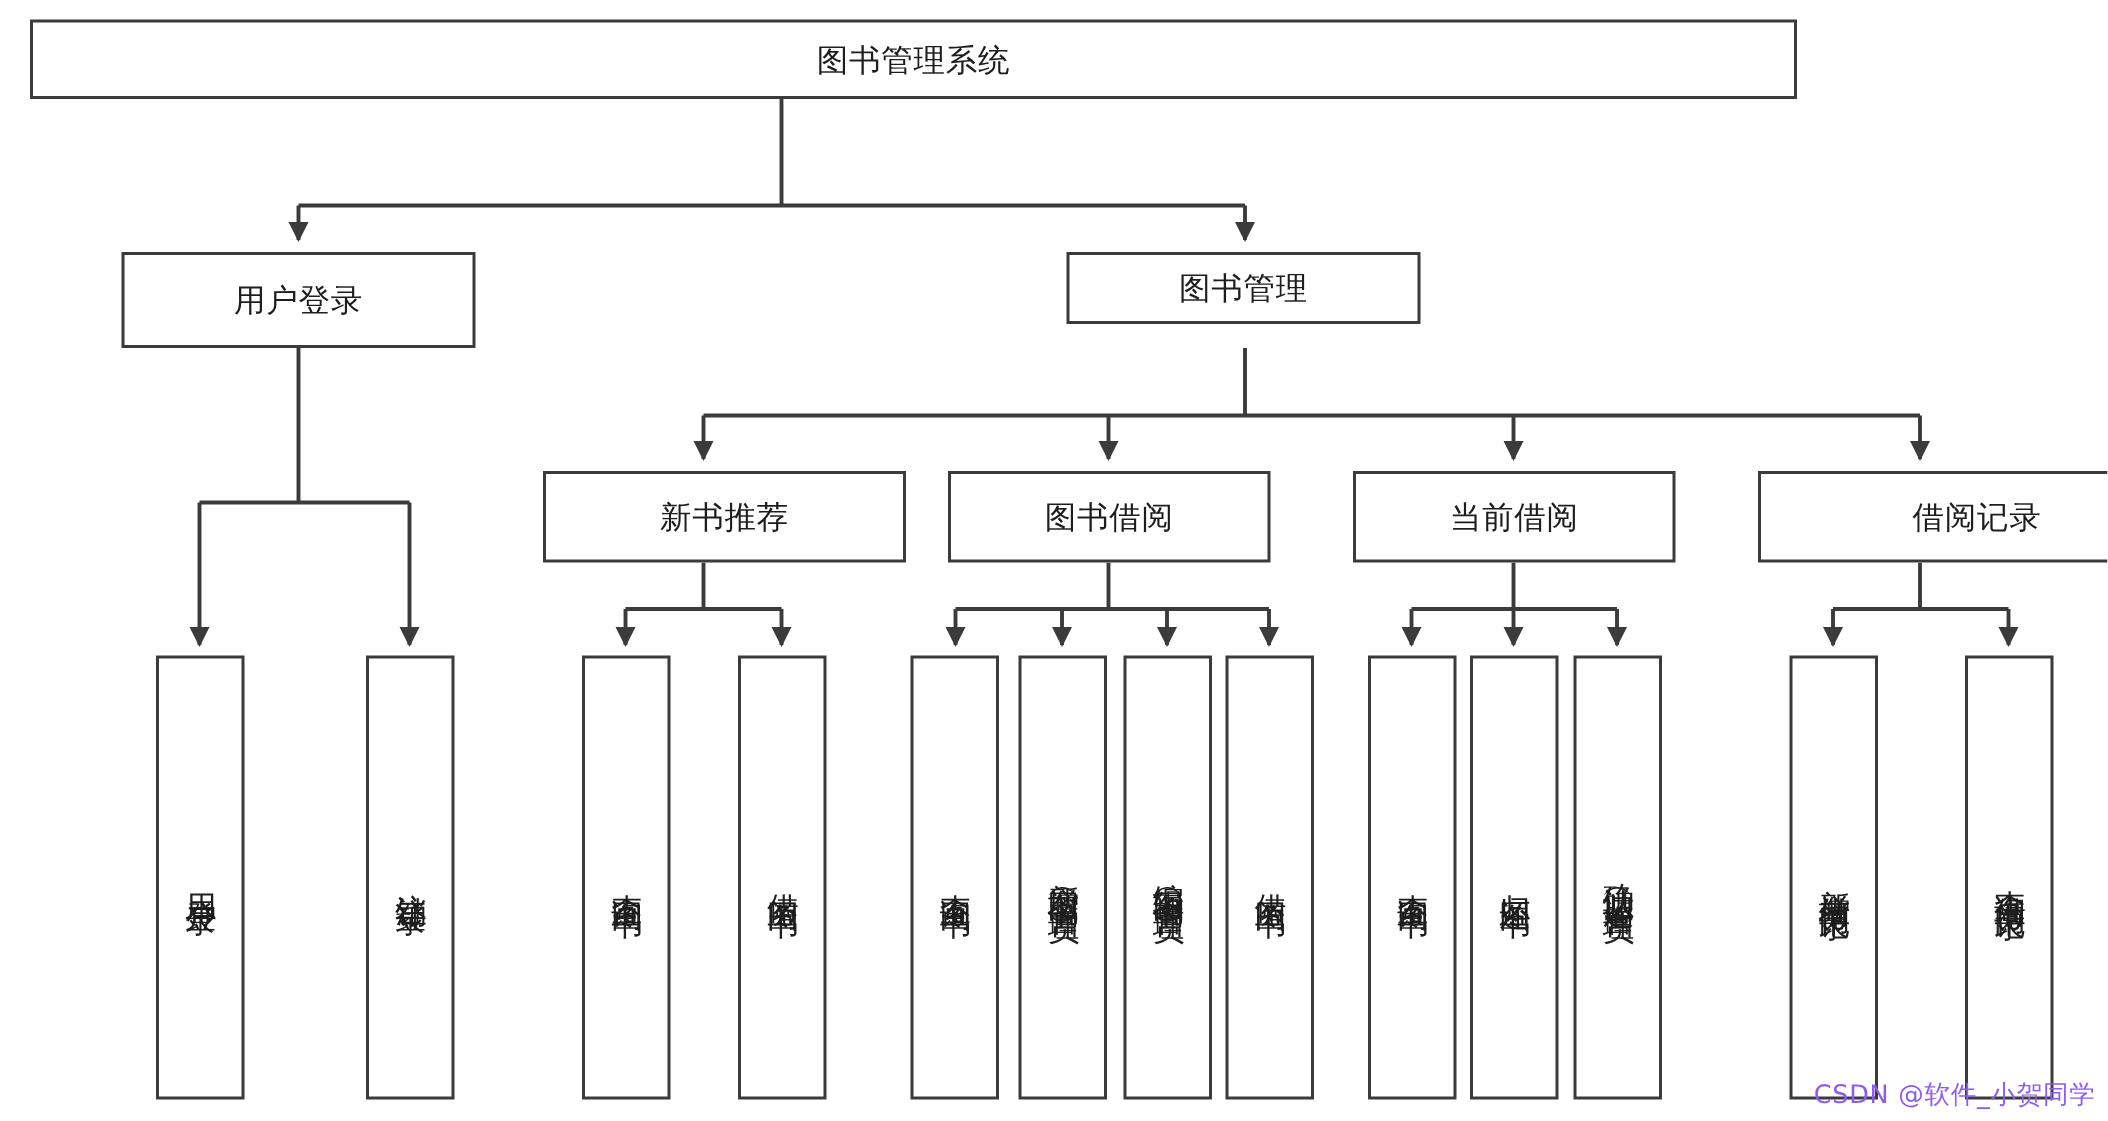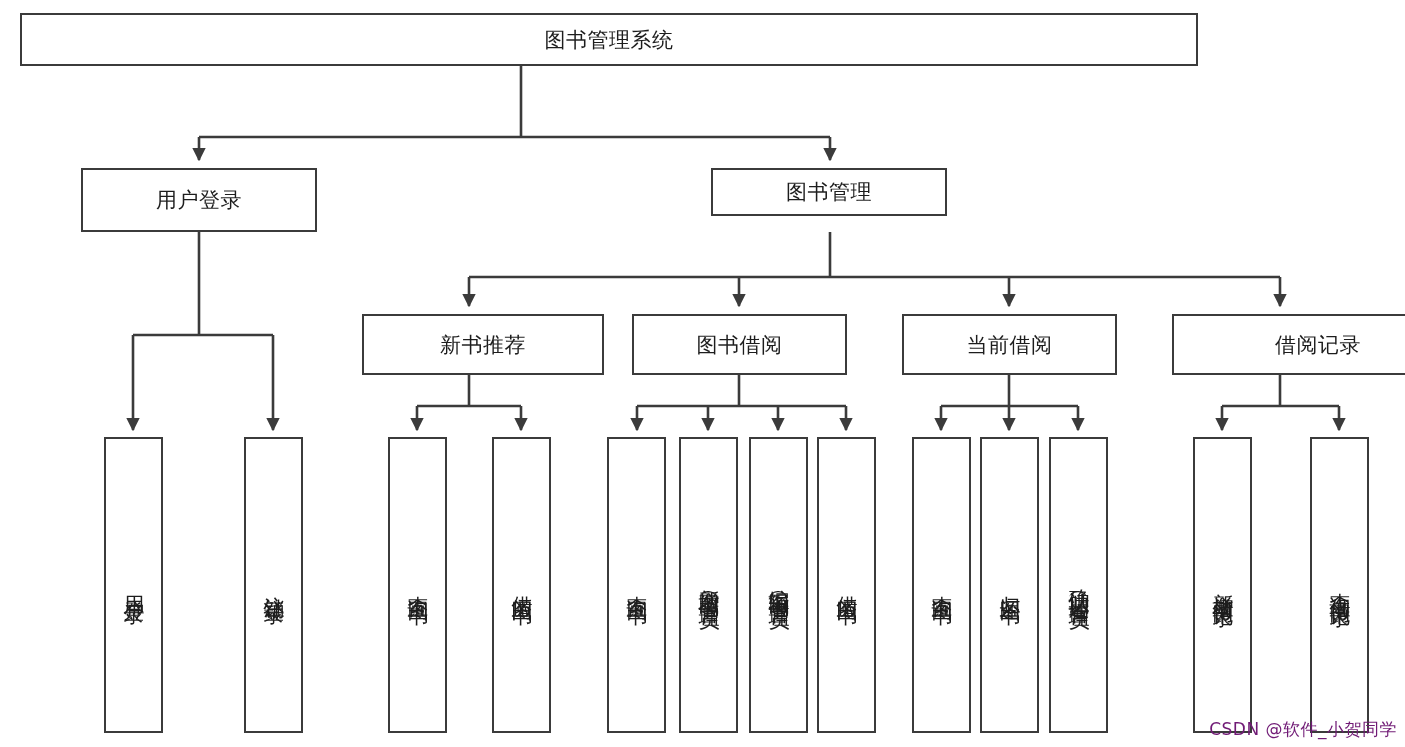--- a/index.html
+++ b/index.html
@@ -52,21 +52,21 @@
   .node.v > .vlabel {
     writing-mode: vertical-rl;
     text-orientation: upright;
     white-space: nowrap;
   }
   .watermark {
     position: absolute;
     right: 8px;
     bottom: 6px;
     font-size: 17px;
-    color: #701a75;
+    color: #8b5cf6;
     letter-spacing: 0.5px;
     z-index: 3;
     white-space: nowrap;
   }
 </style>
 </head>
 <body>
 
 <div id="canvas">
 

